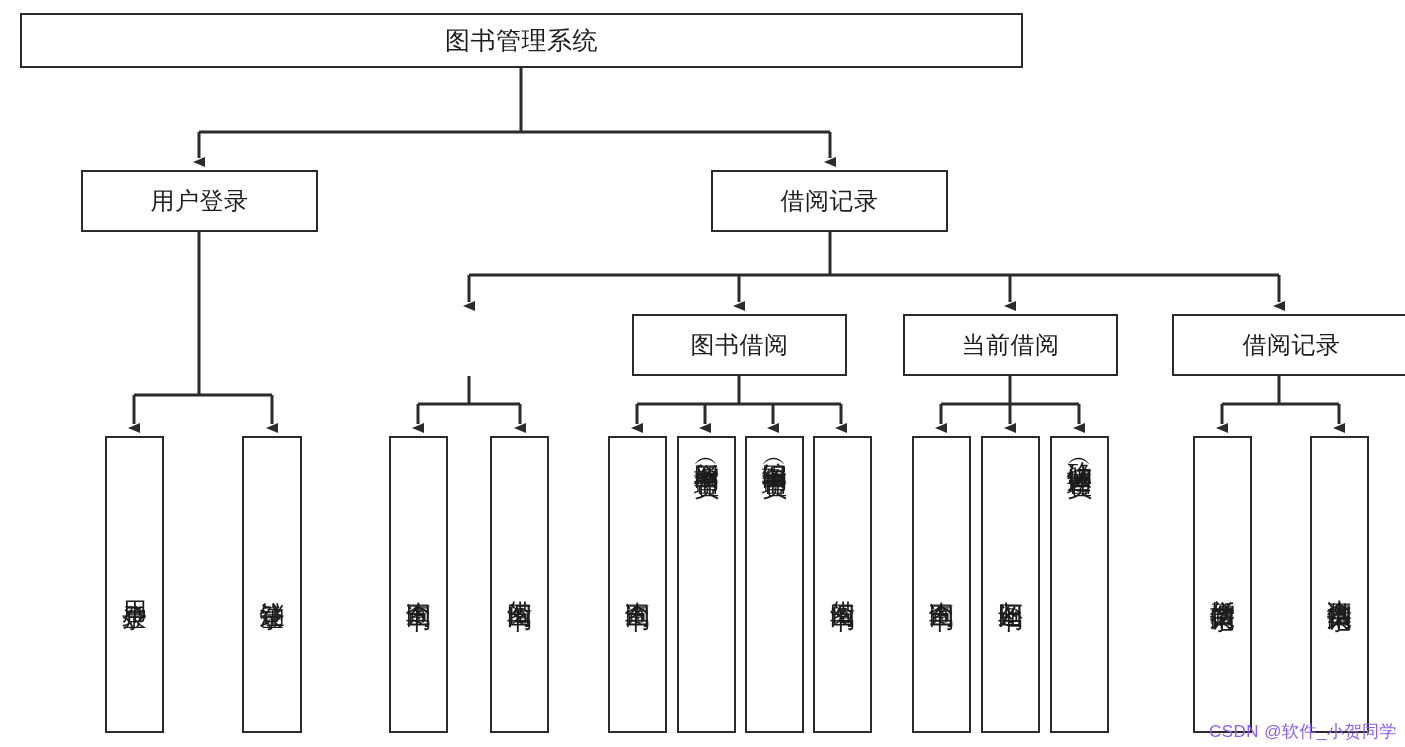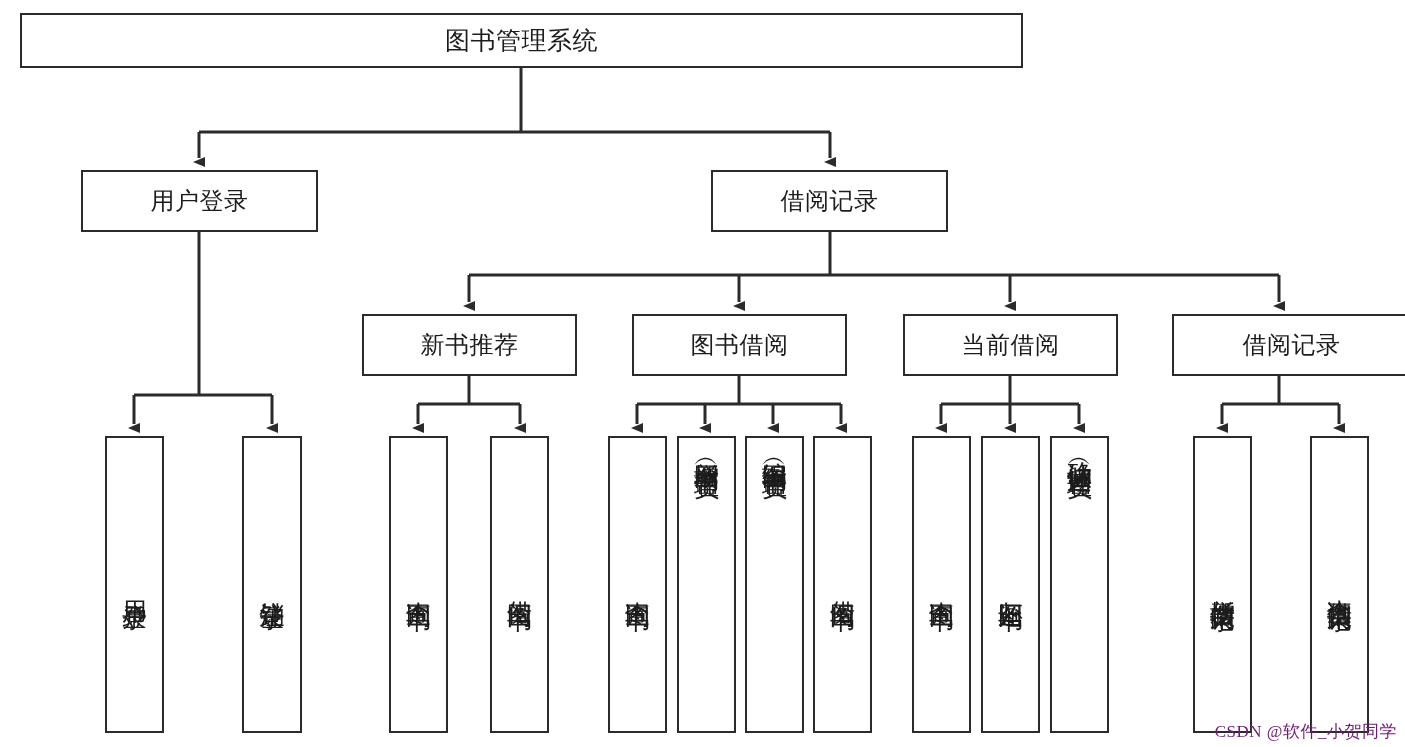--- a/index.html
+++ b/index.html
@@ -74,25 +74,25 @@
     align-items: flex-start;
   }
   .node.leaf.topal .lbl {
     margin-top: 4px;
   }
   .watermark {
     position: absolute;
     right: 8px;
     bottom: 4px;
     font-size: 17px;
-    color: #701a75;
+    color: #8b5cf6;
     letter-spacing: 0.5px;
     white-space: nowrap;
     z-index: 5;
-    font-family: Liberation Serif, serif;
+    font-family: Liberation Sans, sans-serif;
     margin-left: 36px;
   }
 </style>
 </head>
 <body>
 
 <div id="canvas">
 
   <svg id="edges" viewBox="0 0 1405 747" width="1405" height="747" xmlns="http://www.w3.org/2000/svg">
     <defs>
@@ -150,23 +150,20 @@
     <span class="lbl">图书管理系统</span>
   </div>
 
   <div class="node horiz" style="left:81px; top:170px; width:237px; height:62px;">
     <span class="lbl">用户登录</span>
   </div>
   <div class="node horiz" style="left:711px; top:170px; width:237px; height:62px;">
     <span class="lbl">借阅记录</span>
   </div>
 
-  <div class="node horiz" style="left:362px; top:314px; width:215px; height:62px;">
-    <span class="lbl">新书推荐</span>
-  </div>
   <div class="node horiz" style="left:903px; top:314px; width:215px; height:62px;">
     <span class="lbl">当前借阅</span>
   </div>
   <div class="node horiz" style="left:632px; top:314px; width:215px; height:62px;">
     <span class="lbl">图书借阅</span>
   </div>
   <div class="node horiz" style="left:1172px; top:314px; width:239px; height:62px;">
     <span class="lbl">借阅记录</span>
   </div>
 

